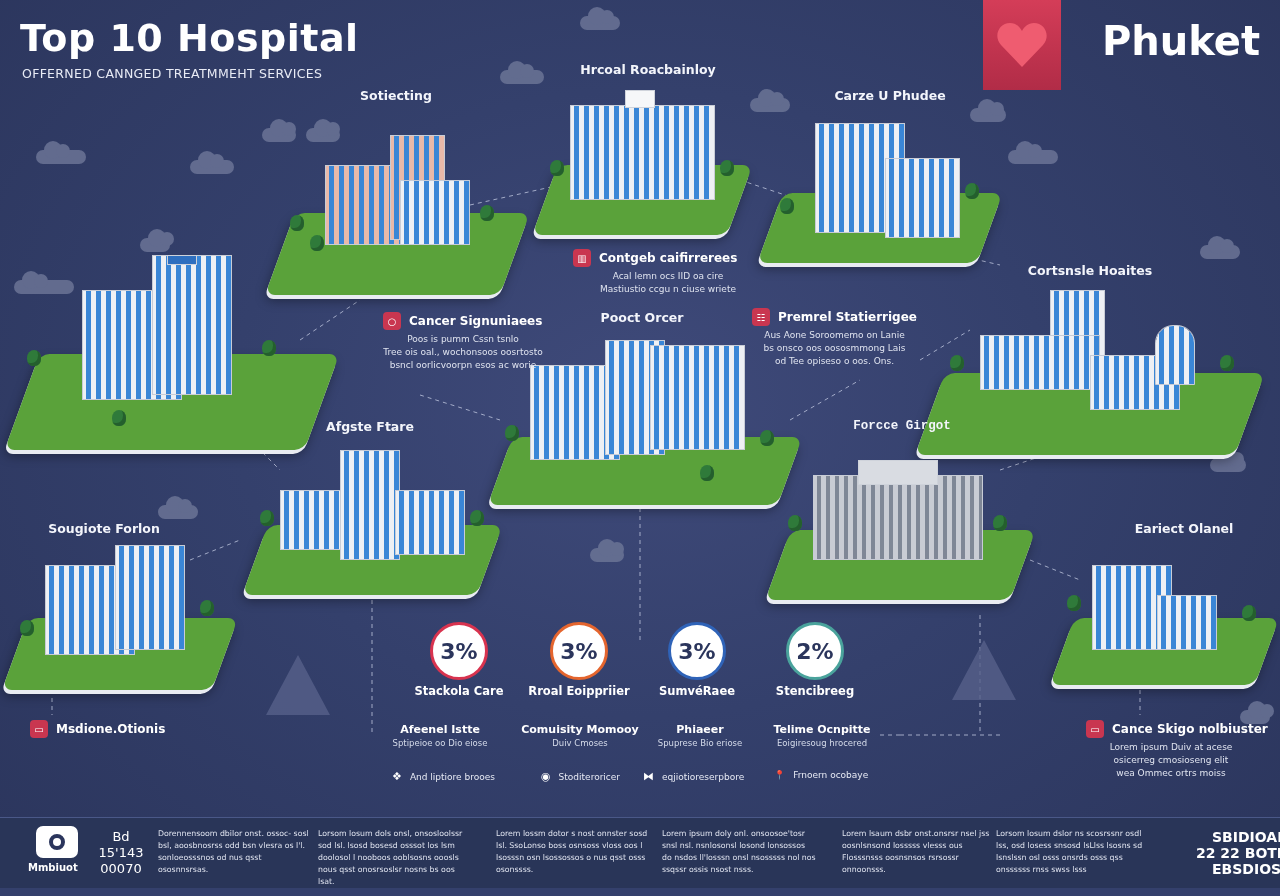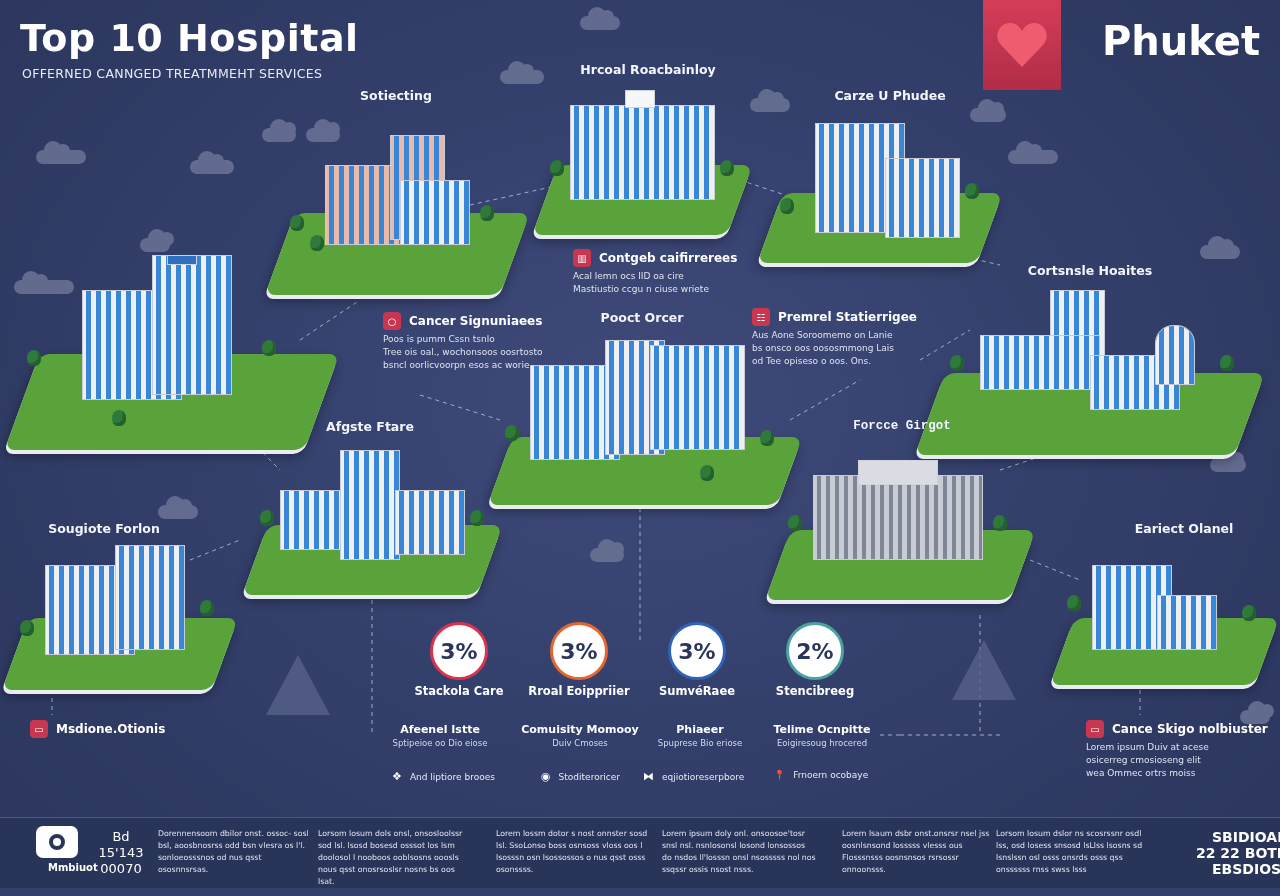--- a/index.html
+++ b/index.html
@@ -66,21 +66,21 @@
 
   
   .info { width: 200px; }
   .info-head { display: flex; align-items: center; gap: 8px; }
   .red-icon {
     width: 18px; height: 18px; border-radius: 4px; background: #c93650;
     display: inline-flex; align-items: center; justify-content: center;
     font-size: 10px; color: #fff; flex-shrink: 0;
   }
   .info-title { font-size: 12px; font-weight: bold; color: #fff; white-space: nowrap; }
-  .info-text { font-size: 9px; line-height: 13px; color: #dfe3ef; margin-top: 3px; text-align: left; }
+  .info-text { font-size: 9px; line-height: 13px; color: #dfe3ef; margin-top: 3px; text-align: center; }
 
   
   .stat { width: 130px; text-align: center; transform: translateX(-50%); }
   .ring {
     width: 58px; height: 58px; border-radius: 50%; background: #ffffff;
     margin: 0 auto; display: flex; align-items: center; justify-content: center;
     font-size: 22px; font-weight: bold; color: #2b355c; border: 3px solid;
   }
   .stat-label { font-size: 11.5px; font-weight: bold; margin-top: 4px; white-space: nowrap; }
 
@@ -96,21 +96,21 @@
 
   
   .footer-line { left: 0; top: 817px; width: 1280px; height: 1px; background: #4a5888; }
   .footer { left: 0; top: 818px; width: 1280px; height: 70px; background: #293558; }
   .footer-bottom { left: 0; top: 888px; width: 1280px; height: 8px; background: #34406c; }
   .f-logo {
     left: 36px; top: 826px; width: 42px; height: 32px; background: #fff; border-radius: 7px;
     display: flex; align-items: center; justify-content: center;
   }
   .f-logo-ring { width: 16px; height: 16px; border: 4px solid #2b355c; border-radius: 50%; }
-  .f-logo-label { left: 28px; top: 862px; font-size: 10px; font-weight: bold; margin-left: 20px; }
+  .f-logo-label { left: 28px; top: 862px; font-size: 10px; font-weight: bold; }
   .f-nums { left: 98px; top: 829px; font-size: 13px; line-height: 16px; text-align: center; width: 46px; }
   .f-col { top: 828px; width: 155px; font-size: 7.8px; line-height: 12px; color: #dfe3ef; }
   .f-right { left: 1196px; top: 829px; font-size: 14px; line-height: 16px; font-weight: bold; }
 </style>
 </head>
 <body>
 
 <svg class="abs connectors" width="1280" height="896">
   <g stroke="#c8cfe6" stroke-width="1" stroke-dasharray="4 4" fill="none" opacity="0.75">
     <path d="M470 205 L560 185"></path>

